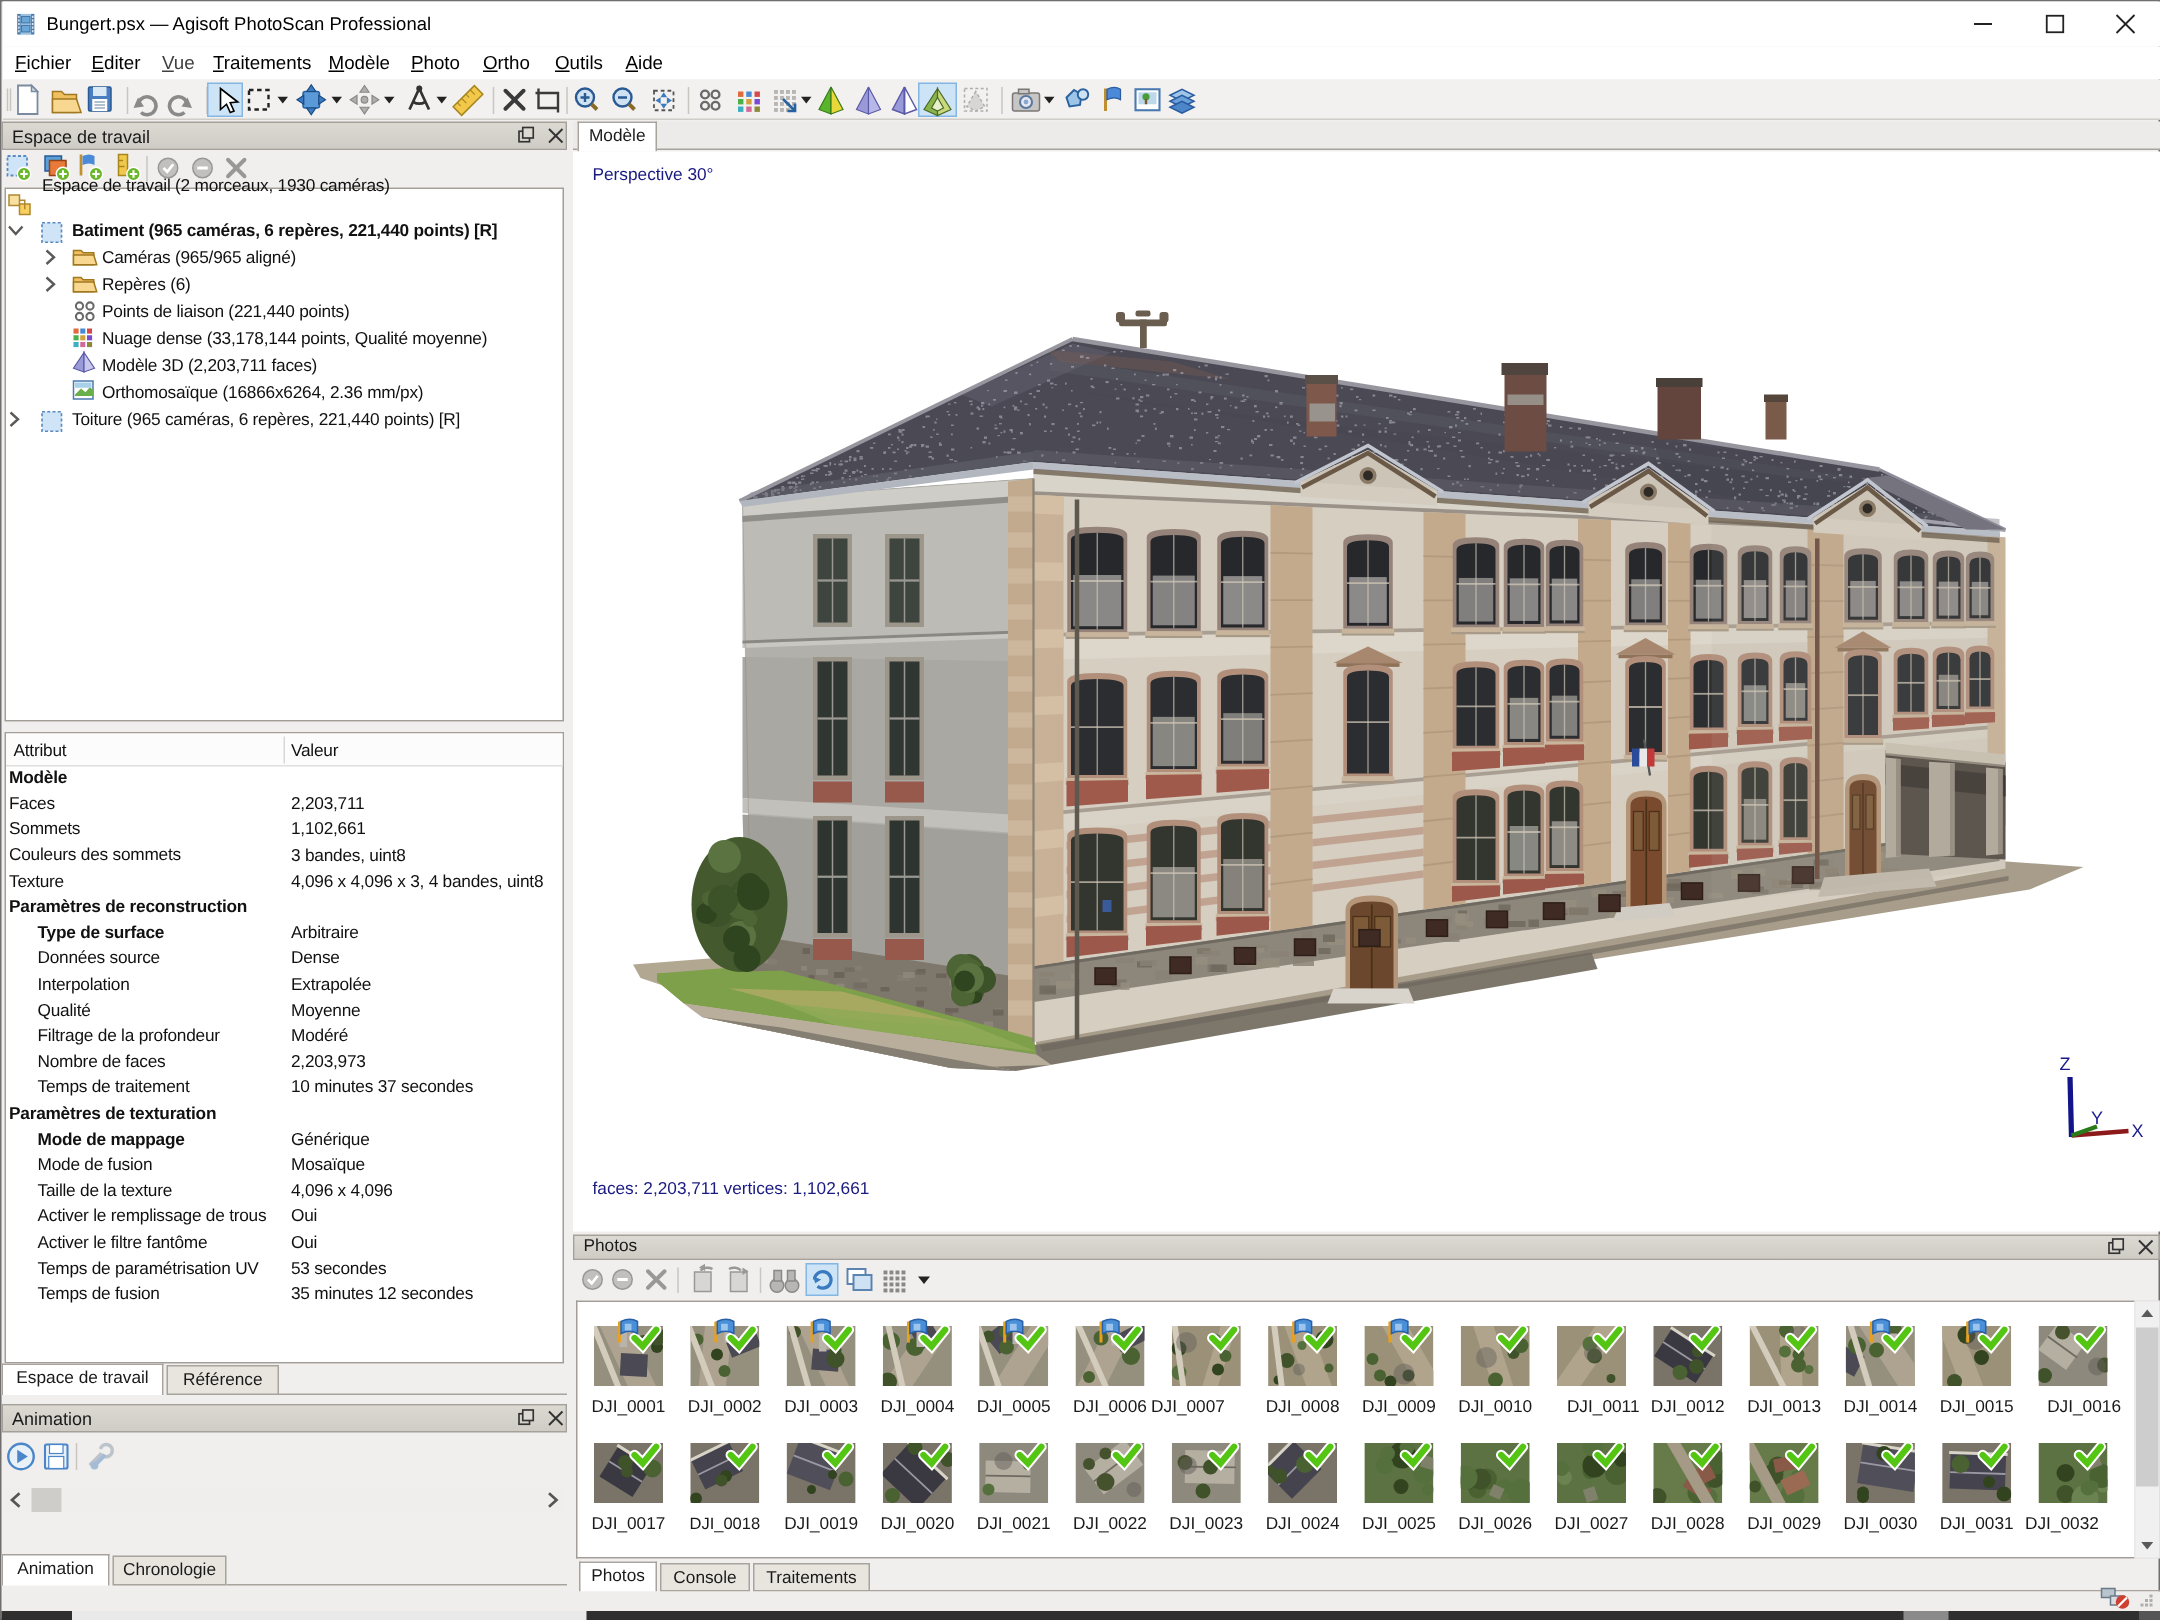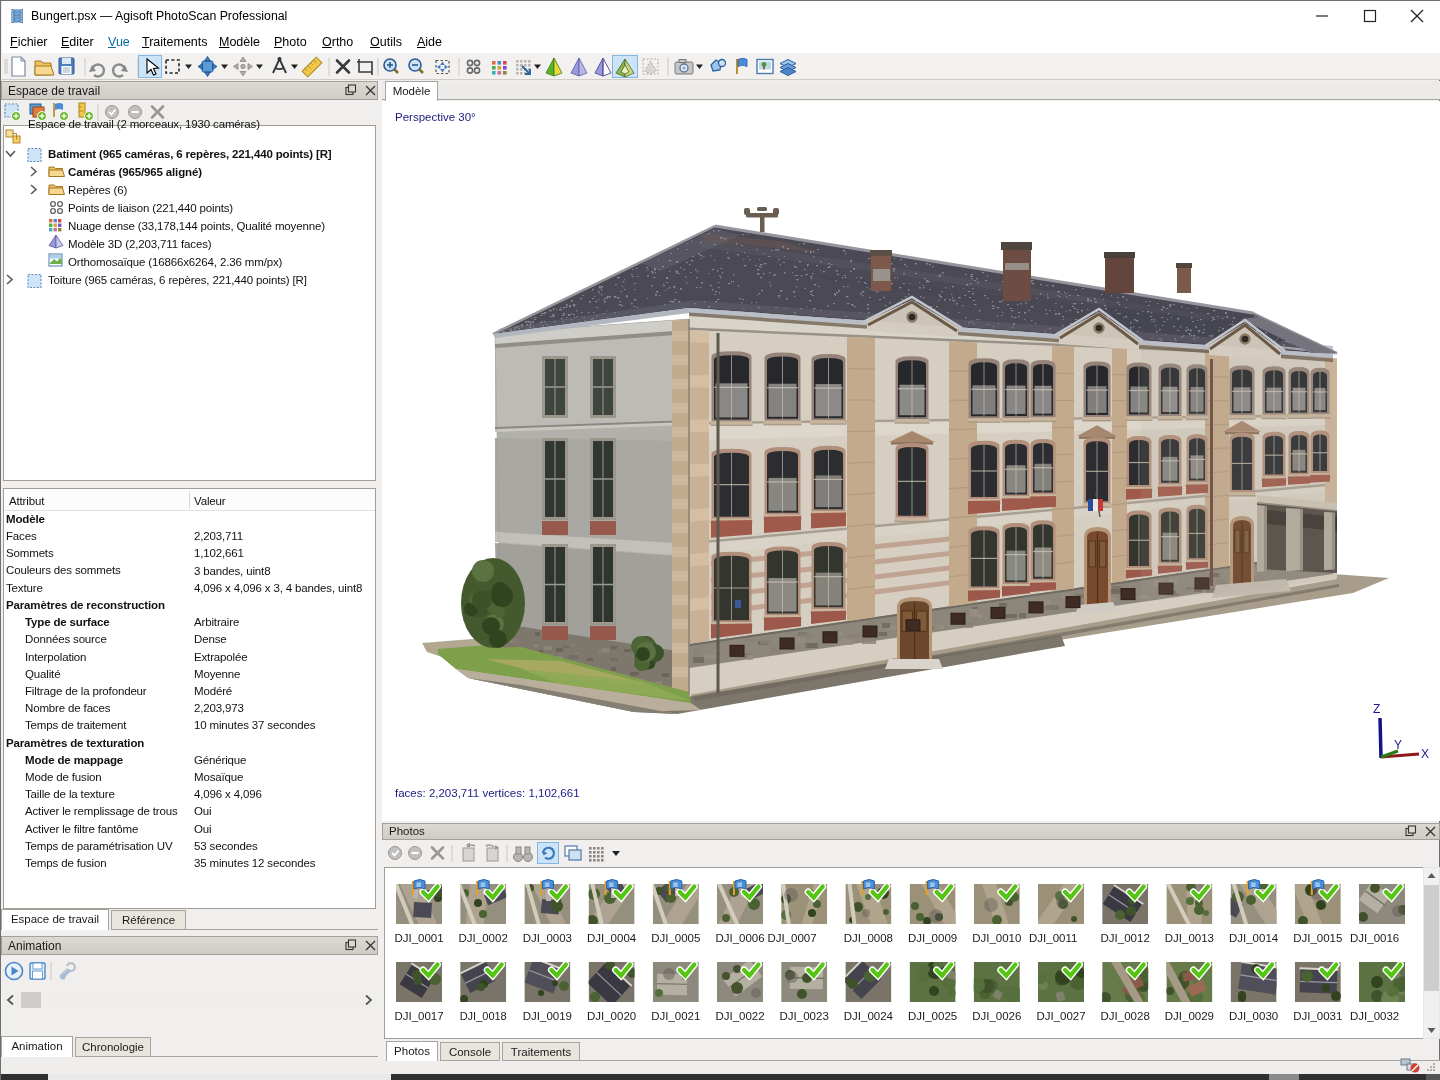--- a/index.html
+++ b/index.html
@@ -40,21 +40,21 @@
  <rect x="58.5" y="9.5" width="11" height="11" fill="none" stroke="#222" stroke-width="1.2"></rect>
  <g stroke="#222" stroke-width="1.2">
         <line x1="105" y1="9" x2="117" y2="21"></line>
         <line x1="117" y1="9" x2="105" y2="21"></line>
       </g>
 </svg>
 
 <div class="abs" style="left:1px;top:30px;width:1438px;height:22px;background:#ffffff"></div>
 <div class="abs" style="left:9px;top:34px;font-size:12.5px;color:#000"><u>F</u>ichier</div>
 <div class="abs" style="left:60px;top:34px;font-size:12.5px;color:#000"><u>E</u>diter</div>
-<div class="abs" style="left:107px;top:34px;font-size:12.5px;color:#0369a1"><u>V</u>ue</div>
+<div class="abs" style="left:107px;top:34px;font-size:12.5px;color:#404040"><u>V</u>ue</div>
 <div class="abs" style="left:141px;top:34px;font-size:12.5px;color:#000"><u>T</u>raitements</div>
 <div class="abs" style="left:218px;top:34px;font-size:12.5px;color:#000"><u>M</u>odèle</div>
 <div class="abs" style="left:273px;top:34px;font-size:12.5px;color:#000"><u>P</u>hoto</div>
 <div class="abs" style="left:321px;top:34px;font-size:12.5px;color:#000"><u>O</u>rtho</div>
 <div class="abs" style="left:369px;top:34px;font-size:12.5px;color:#000"><u>O</u>utils</div>
 <div class="abs" style="left:416px;top:34px;font-size:12.5px;color:#000"><u>A</u>ide</div>
 <div class="abs" style="left:1px;top:52px;width:1438px;height:27px;background:#f2f1ef;border-bottom:1px solid #d0cdc8"></div>
 <svg class="abs" style="left:0;top:52px" width="800" height="27" viewBox="0 0 800 27">
 <g stroke="#c8c5c0" stroke-width="1">
         <line x1="4" y1="6" x2="4" y2="21"></line>
@@ -327,21 +327,21 @@
         <path d="M53 110 l7 10.5 -7 2.5 z" fill="#c8c8ec"></path>
       </g>
 <rect x="46" y="129" width="13" height="12" fill="#fff" stroke="#4a7ab0"></rect>
       <path d="M47 138 l4 -4 3 2.5 3 -3.5 2 2 v4 h-12 z" fill="#6ab04a"></path>
       <rect x="47" y="130" width="11" height="3.5" fill="#a8d0e8"></rect>
 <rect x="25" y="149.5" width="13" height="13" fill="#cfe4f6" stroke="#5a8ac0" stroke-width="1.1" stroke-dasharray="2 1.5"></rect>
 <path d="M4 150 l5 4.5 -5 4.5" fill="none" stroke="#5a5a5a" stroke-width="1.6"></path>
 </svg>
 <div class="abs tree" style="left:27px;top:117px;font-weight:normal;white-space:nowrap">Espace de travail (2 morceaux, 1930 caméras)</div>
 <div class="abs tree" style="left:47px;top:147px;font-weight:bold;white-space:nowrap">Batiment (965 caméras, 6 repères, 221,440 points) [R]</div>
-<div class="abs tree" style="left:67px;top:165px;font-weight:bold;white-space:nowrap">Caméras (965/965 aligné)</div>
+<div class="abs tree" style="left:67px;top:165px;font-weight:normal;white-space:nowrap">Caméras (965/965 aligné)</div>
 <div class="abs tree" style="left:67px;top:183px;font-weight:normal;white-space:nowrap">Repères (6)</div>
 <div class="abs tree" style="left:67px;top:201px;font-weight:normal;white-space:nowrap">Points de liaison (221,440 points)</div>
 <div class="abs tree" style="left:67px;top:219px;font-weight:normal;white-space:nowrap">Nuage dense (33,178,144 points, Qualité moyenne)</div>
 <div class="abs tree" style="left:67px;top:237px;font-weight:normal;white-space:nowrap">Modèle 3D (2,203,711 faces)</div>
 <div class="abs tree" style="left:67px;top:255px;font-weight:normal;white-space:nowrap">Orthomosaïque (16866x6264, 2.36 mm/px)</div>
 <div class="abs tree" style="left:47px;top:273px;font-weight:normal;white-space:nowrap">Toiture (965 caméras, 6 repères, 221,440 points) [R]</div>
 <div class="abs" style="left:2px;top:487px;width:373px;height:421px;background:#fff;border:1px solid #a29e97"></div>
 <div class="abs" style="left:3px;top:488px;width:371px;height:22px;background:#fcfcfc;border-bottom:1px solid #e0e0e0"></div>
 <div class="abs" style="left:188px;top:490px;width:1px;height:18px;background:#d8d8d8"></div>
 <div class="abs tree" style="left:8px;top:494px">Attribut</div>
@@ -2702,26 +2702,26 @@
 <div class="abs" style="left:386.0px;top:931px;width:64px;text-align:center;font-size:11.5px;color:#1a1a1a">DJI_0001</div>
 <div class="abs" style="left:450.2px;top:931px;width:64px;text-align:center;font-size:11.5px;color:#1a1a1a">DJI_0002</div>
 <div class="abs" style="left:514.4px;top:931px;width:64px;text-align:center;font-size:11.5px;color:#1a1a1a">DJI_0003</div>
 <div class="abs" style="left:578.6px;top:931px;width:64px;text-align:center;font-size:11.5px;color:#1a1a1a">DJI_0004</div>
 <div class="abs" style="left:642.8px;top:931px;width:64px;text-align:center;font-size:11.5px;color:#1a1a1a">DJI_0005</div>
 <div class="abs" style="left:707.0px;top:931px;width:64px;text-align:center;font-size:11.5px;color:#1a1a1a">DJI_0006</div>
 <div class="abs" style="left:759px;top:931px;width:64px;text-align:center;font-size:11.5px;color:#1a1a1a">DJI_0007</div>
 <div class="abs" style="left:835.4000000000001px;top:931px;width:64px;text-align:center;font-size:11.5px;color:#1a1a1a">DJI_0008</div>
 <div class="abs" style="left:899.6px;top:931px;width:64px;text-align:center;font-size:11.5px;color:#1a1a1a">DJI_0009</div>
 <div class="abs" style="left:963.8000000000001px;top:931px;width:64px;text-align:center;font-size:11.5px;color:#1a1a1a">DJI_0010</div>
-<div class="abs" style="left:1028.0px;top:931px;width:64px;text-align:left;font-size:11.5px;color:#1a1a1a">DJI_0011</div>
+<div class="abs" style="left:1028.0px;top:931px;width:64px;text-align:right;font-size:11.5px;color:#1a1a1a">DJI_0011</div>
 <div class="abs" style="left:1092.2px;top:931px;width:64px;text-align:center;font-size:11.5px;color:#1a1a1a">DJI_0012</div>
 <div class="abs" style="left:1156.4px;top:931px;width:64px;text-align:center;font-size:11.5px;color:#1a1a1a">DJI_0013</div>
 <div class="abs" style="left:1220.6px;top:931px;width:64px;text-align:center;font-size:11.5px;color:#1a1a1a">DJI_0014</div>
 <div class="abs" style="left:1284.8000000000002px;top:931px;width:64px;text-align:center;font-size:11.5px;color:#1a1a1a">DJI_0015</div>
-<div class="abs" style="left:1349.0px;top:931px;width:64px;text-align:left;font-size:11.5px;color:#1a1a1a">DJI_0016</div>
+<div class="abs" style="left:1349.0px;top:931px;width:64px;text-align:right;font-size:11.5px;color:#1a1a1a">DJI_0016</div>
 <div class="abs" style="left:386.0px;top:1009px;width:64px;text-align:center;font-size:11.5px;color:#1a1a1a">DJI_0017</div>
 <div class="abs" style="left:450.2px;top:1009px;width:64px;text-align:center;font-size:11px;color:#1a1a1a">DJI_0018</div>
 <div class="abs" style="left:514.4px;top:1009px;width:64px;text-align:center;font-size:11.5px;color:#1a1a1a">DJI_0019</div>
 <div class="abs" style="left:578.6px;top:1009px;width:64px;text-align:center;font-size:11.5px;color:#1a1a1a">DJI_0020</div>
 <div class="abs" style="left:642.8px;top:1009px;width:64px;text-align:center;font-size:11.5px;color:#1a1a1a">DJI_0021</div>
 <div class="abs" style="left:707.0px;top:1009px;width:64px;text-align:center;font-size:11.5px;color:#1a1a1a">DJI_0022</div>
 <div class="abs" style="left:771.2px;top:1009px;width:64px;text-align:center;font-size:11.5px;color:#1a1a1a">DJI_0023</div>
 <div class="abs" style="left:835.4000000000001px;top:1009px;width:64px;text-align:center;font-size:11.5px;color:#1a1a1a">DJI_0024</div>
 <div class="abs" style="left:899.6px;top:1009px;width:64px;text-align:center;font-size:11.5px;color:#1a1a1a">DJI_0025</div>
 <div class="abs" style="left:963.8000000000001px;top:1009px;width:64px;text-align:center;font-size:11.5px;color:#1a1a1a">DJI_0026</div>

